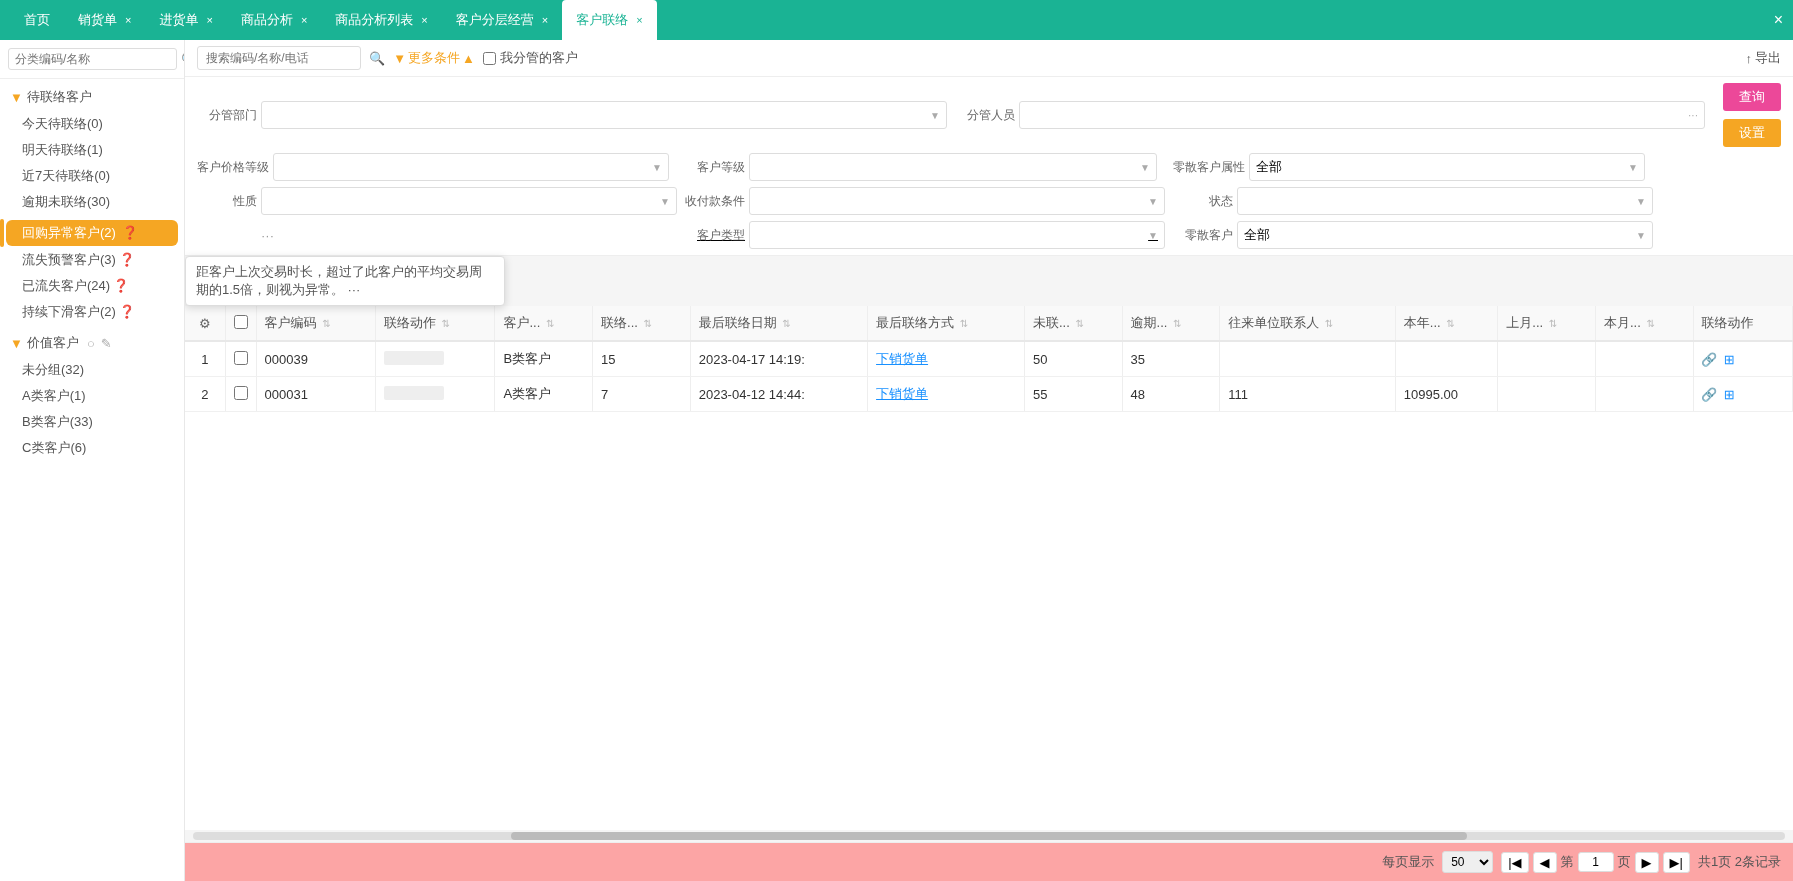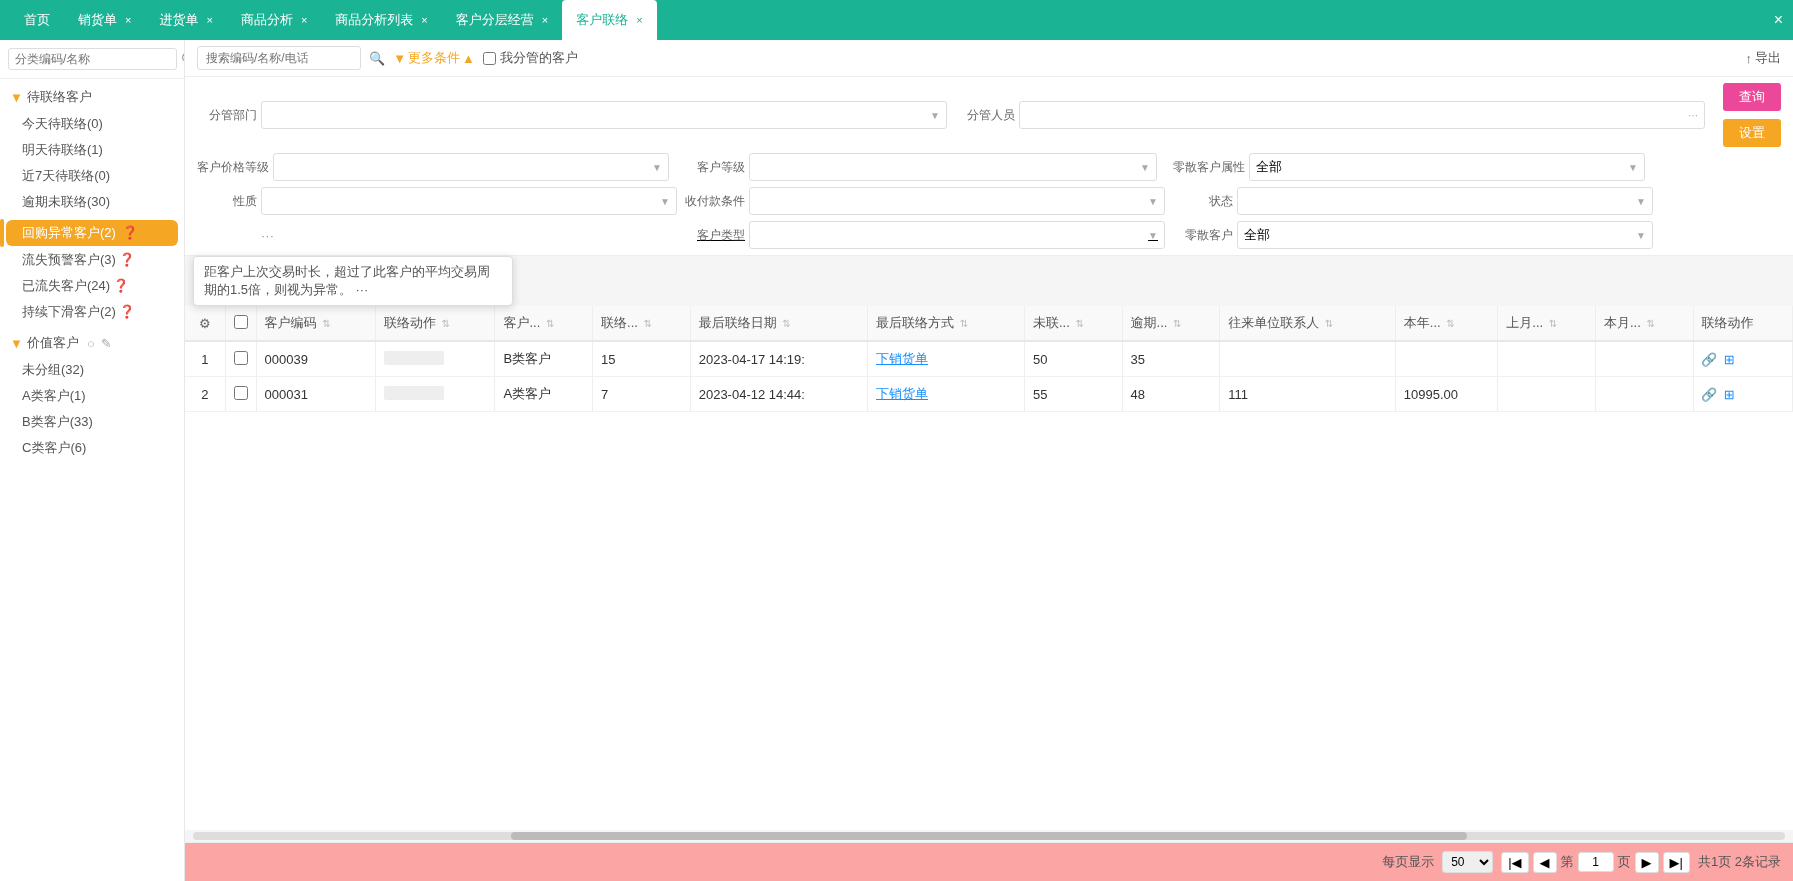--- a/index.html
+++ b/index.html
@@ -391,21 +391,21 @@
           <span class="filter-label">零散客户</span>
           <div class="filter-select">
             <span>全部</span>
             <span class="chevron">▼</span>
           </div>
         </div>
         <div style="width:120px;"></div>
       </div>
     </div>
 
-    <div class="tooltip-box" style="position:relative; left:8px; top:0; margin:0; display:inline-block; background:#fff; border:1px solid #ddd; border-radius:4px; padding:6px 10px; font-size:12px; color:#555; width:320px; z-index:100;">
+    <div class="tooltip-box" style="position:relative; left:0; top:0; margin:0; display:inline-block; background:#fff; border:1px solid #ddd; border-radius:4px; padding:6px 10px; font-size:12px; color:#555; width:320px; z-index:100;">
       <span>距客户上次交易时长，超过了此客户的平均交易周期的1.5倍，则视为异常。</span>
       <span>···</span>
     </div>
 
     <div class="table-wrapper">
       <table>
         <thead>
           <tr>
             <th style="width:40px; text-align:center;">
               <span class="settings-icon">⚙</span>

